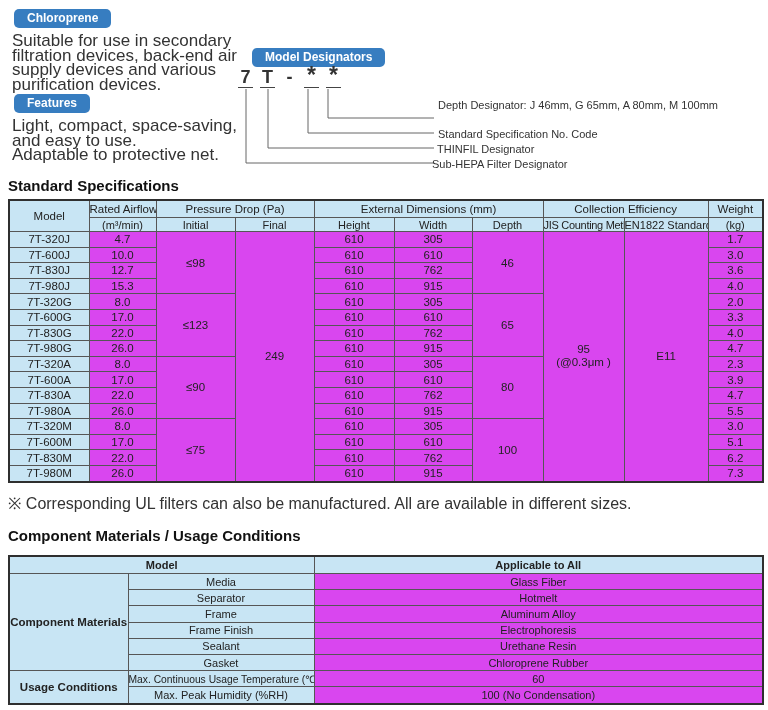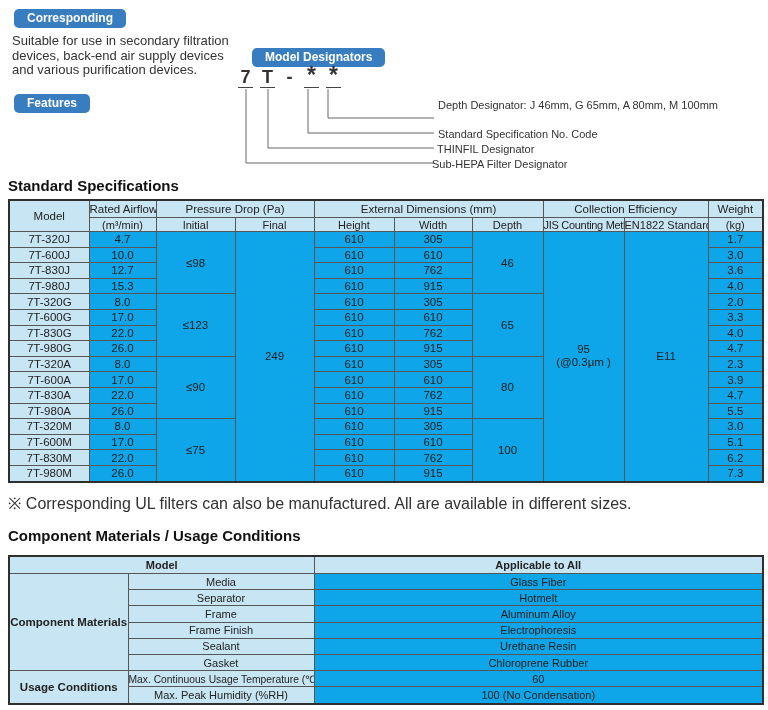--- a/index.html
+++ b/index.html
@@ -1,30 +1,30 @@
 <!DOCTYPE html>
 <html><head>
 <meta charset="utf-8">
 <style>
   html,body{margin:0;padding:0;background:#fff;}
   body{width:768px;height:710px;position:relative;font-family:"Liberation Sans",sans-serif;color:#2b2b2b;overflow:hidden;}
   
   .badge{position:absolute;background:#377dc0;color:#fff;font-weight:bold;font-size:12px;line-height:14px;padding:2px 13px 3px;border-radius:5px;white-space:nowrap;}
   
-  .para{position:absolute;font-size:13px;line-height:14.5px;color:#333;width:228px;}
+  .para{position:absolute;font-size:17px;line-height:14.5px;color:#333;width:228px;}
   
   .sec-title{position:absolute;font-size:15px;font-weight:bold;color:#111;white-space:nowrap;}
   
   .des-chars{position:absolute;left:238px;top:68px;display:flex;gap:7px;}
   .des-char{display:inline-block;width:15px;height:19px;text-align:center;font-size:18px;line-height:19px;color:#333;font-weight:bold;}
   .des-char.u{border-bottom:1.5px solid #444;}
   .des-char.star{font-size:23px;line-height:15px;}
   .des-label{position:absolute;font-size:11px;line-height:12px;color:#333;white-space:nowrap;}
   
-  table{border-collapse:collapse;table-layout:fixed;background:#0ea5e9;}
+  table{border-collapse:collapse;table-layout:fixed;background:#d946ef;}
   .spec-table{position:absolute;left:8px;top:199px;width:754px;border:2px solid #2f2f2f;}
   .spec-table th,.spec-table td{border:1px solid #565656;text-align:center;vertical-align:middle;padding:0;font-size:11.5px;font-weight:normal;color:#222;overflow:hidden;white-space:nowrap;}
   .spec-table thead tr.r1 th{height:16px;font-size:11.5px;}
   .spec-table thead tr.r2 th{height:13px;font-size:11px;}
   .spec-table th.th-model{font-size:13px;}
   .spec-table th.th-jis{font-size:9px;letter-spacing:-0.3px;}
   .spec-table th.th-en{font-size:10.5px;}
   .spec-table tbody td{height:14.6px;}
   .hdr-bg{background:#c8e5f4;}
   .jis-cell div{line-height:13px;font-size:11.5px;}
@@ -35,27 +35,29 @@
   .mat-table th,.mat-table td{border:1px solid #565656;text-align:center;vertical-align:middle;padding:0;font-size:11px;color:#222;overflow:hidden;white-space:nowrap;}
   .mat-table th{height:16px;font-weight:bold;}
   .mat-table td{height:15.2px;}
   .mat-table td.grp{font-weight:bold;font-size:11.5px;}
   .mat-table td.small{font-size:10.3px;}
   svg.des-lines{position:absolute;left:238px;top:89px;overflow:visible;}
 </style>
 </head>
 <body>
 
-<div class="badge" style="left:14px;top:9px;">Corresponding</div>
+<div class="badge" style="left:14px;top:9px;">Chloroprene</div>
 
 <div class="para" style="left:12px;top:34px;">Suitable for use in secondary filtration devices, back-end air supply devices and various purification devices.</div>
 
 <div class="badge" style="left:14px;top:94px;">Features</div>
 
 <div class="para" style="left:12px;top:119px;">
+  <div>Light, compact, space-saving, and easy to use.</div>
+  <div>Adaptable to protective net.</div>
 </div>
 
 <div class="badge" style="left:252px;top:48px;">Model Designators</div>
 
 <div class="des-chars">
   <span class="des-char u">7</span>
   <span class="des-char u">T</span>
   <span class="des-char">-</span>
   <span class="des-char u star">*</span>
   <span class="des-char u star">*</span>

